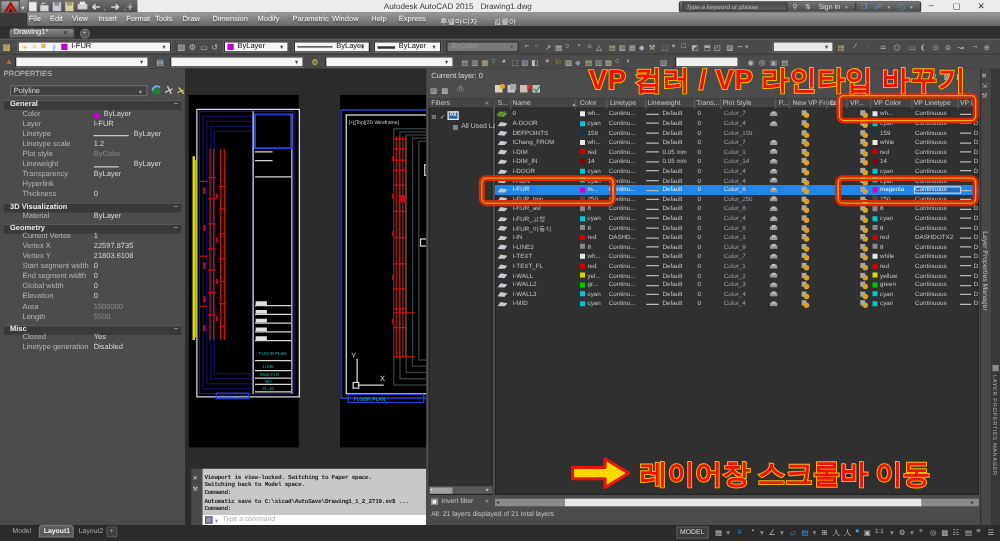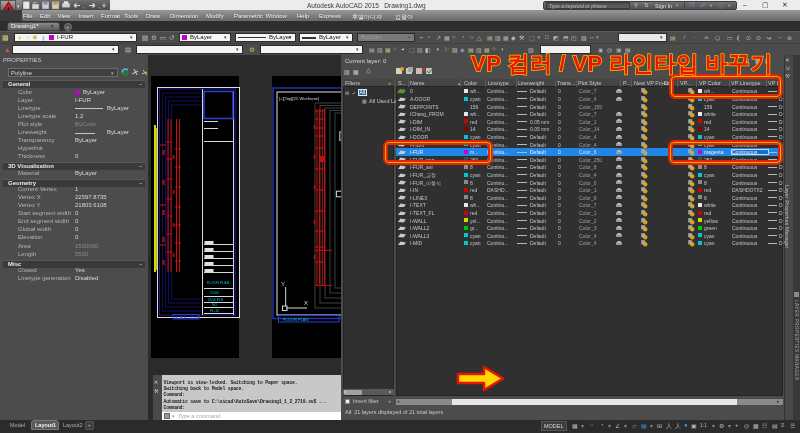--- a/index.html
+++ b/index.html
@@ -1097,15 +1097,16 @@
 <div class="t" style="left:744px;top:422px;font-size:6px;color:#b8b8b8;">◎</div>
 <div class="t" style="left:753px;top:422px;font-size:6px;color:#b8b8b8;">▩</div>
 <div class="t" style="left:762px;top:422px;font-size:6px;color:#b8b8b8;">☷</div>
 <div class="t" style="left:772px;top:422px;font-size:6px;color:#b8b8b8;">▤</div>
 <div class="t" style="left:781px;top:422px;font-size:6px;color:#b8b8b8;">≡</div>
 <div class="t" style="left:790px;top:422px;font-size:6px;color:#b8b8b8;">☰</div>
 <div class="a" style="left:671px;top:75.5px;width:110px;height:21px;border:1.7px solid #ffaa00;border-radius:4px;box-shadow:0 0 0 1.9px #e02505, inset 0 0 0 1.9px #e02505;"></div>
 <div class="a" style="left:385px;top:142px;width:106px;height:21px;border:1.7px solid #ffaa00;border-radius:4px;box-shadow:0 0 0 1.9px #e02505, inset 0 0 0 1.9px #e02505;"></div>
 <div class="a" style="left:670px;top:142px;width:111px;height:21px;border:1.7px solid #ffaa00;border-radius:4px;box-shadow:0 0 0 1.9px #e02505, inset 0 0 0 1.9px #e02505;"></div>
 <div class="t" style="left:471px;top:49px;font-size:22px;color:#e81505;-webkit-text-stroke:1.5px #ffb800;paint-order:stroke fill;font-weight:bold;letter-spacing:0.5px;">VP 컴러 / VP 라인타입 바꾸기</div>
+<div class="t" style="left:512px;top:363.5px;font-size:22px;color:#e81505;-webkit-text-stroke:1.5px #ffb800;paint-order:stroke fill;font-weight:bold;">레이어창 스크롤바 이동</div>
 <svg class="a" style="left:456px;top:364px" width="50" height="29" viewBox="0 0 50 29">
       <polygon points="2,10 28,10 28,3 47,14.5 28,26 28,19 2,19" fill="#ffd800" stroke="#e81505" stroke-width="2.5" stroke-linejoin="round"></polygon>
     </svg>
 </div>
 </body></html>

